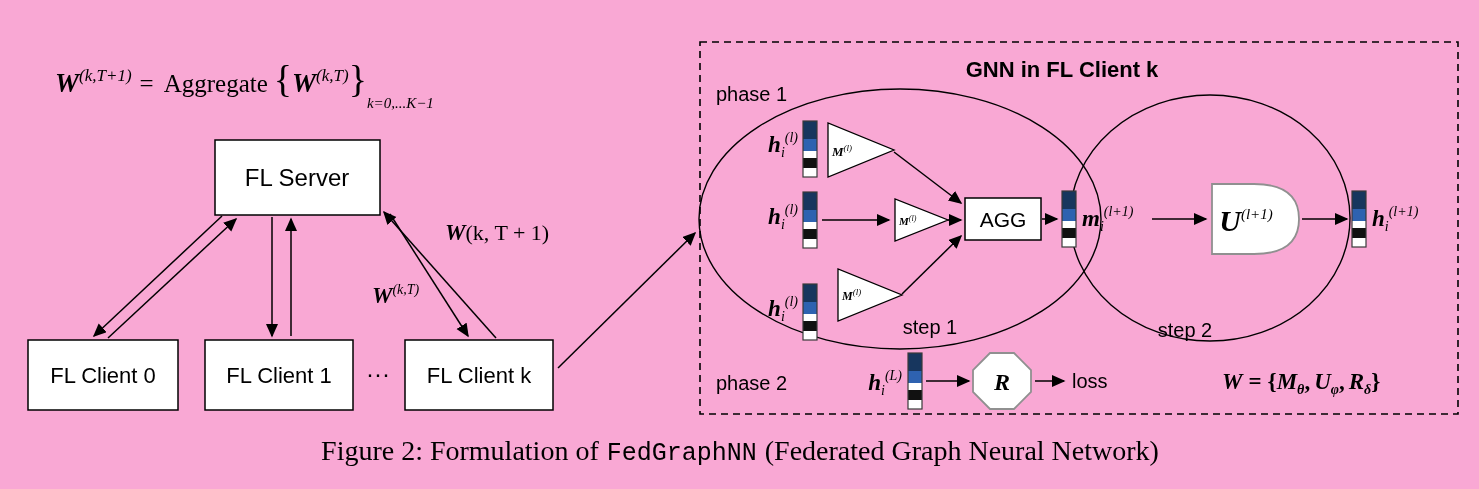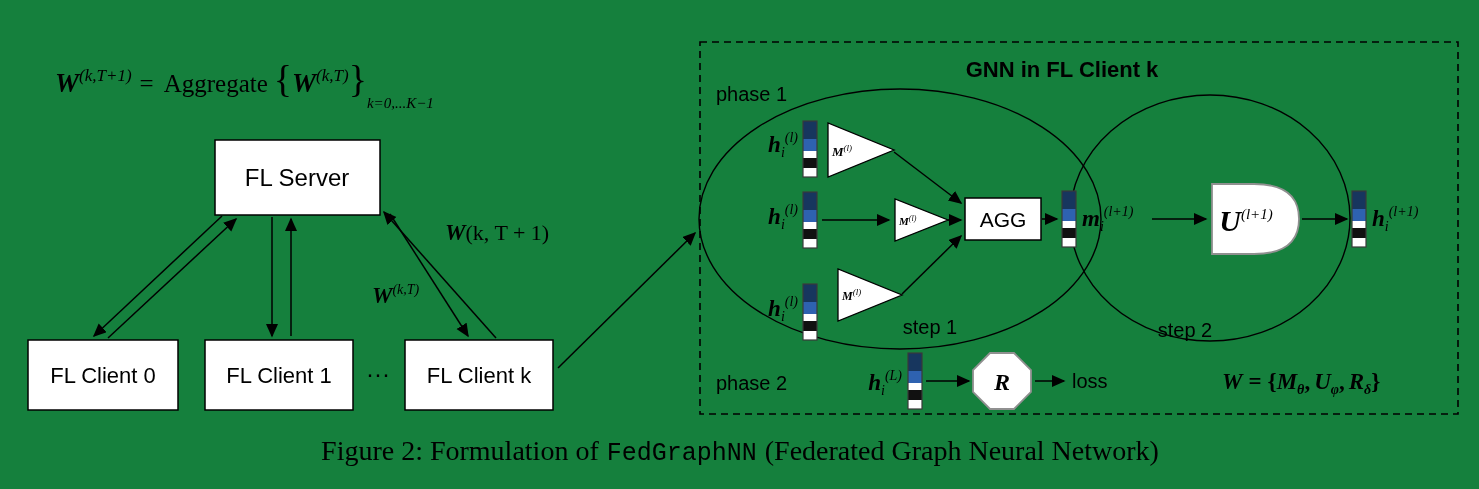--- a/index.html
+++ b/index.html
@@ -1,16 +1,16 @@
 <!DOCTYPE html>
 <html><head>
 <meta charset="utf-8">
 <style>
   html,body { margin:0; padding:0; background:#ffffff; }
-  .stage { position:relative; width:1479px; height:489px; background:#15803d; overflow:hidden; }
+  .stage { position:relative; width:1479px; height:489px; background:#f9a8d4; overflow:hidden; }
   svg text { fill:#000000; }
   .sans  { font-family:"Liberation Sans", sans-serif; }
   .serif { font-family:"Liberation Serif", serif; }
   .mono  { font-family:"Liberation Mono", monospace; }
   .mathbold { font-family:"Liberation Serif", serif; font-style:italic; font-weight:bold; }
   .mathit   { font-family:"Liberation Serif", serif; font-style:italic; }
   .bold { font-weight:bold; }
   .f38{font-size:38px}.f30{font-size:30px}.f28{font-size:28px}.f27{font-size:27px}
   .f25{font-size:25px}.f24{font-size:24px}.f23{font-size:23px}.f22{font-size:22px}
   .f21{font-size:21px}.f20{font-size:20px}.f17{font-size:17px}

